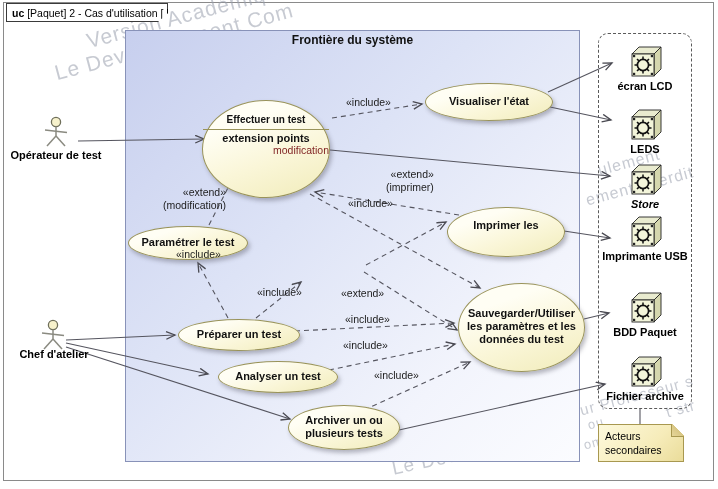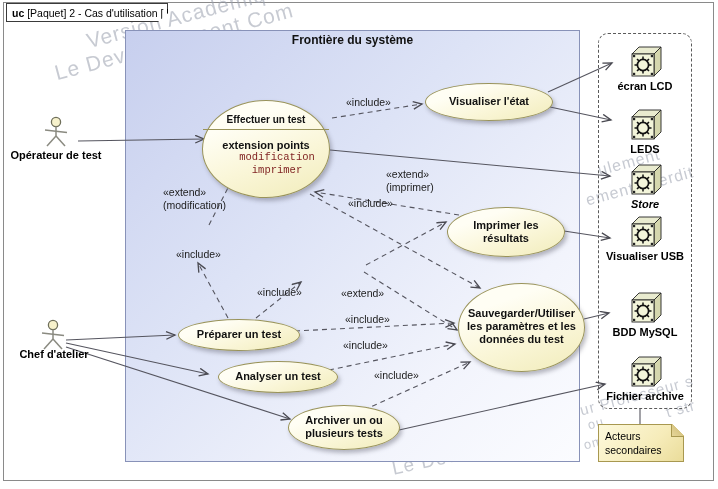--- a/index.html
+++ b/index.html
@@ -31,25 +31,25 @@
   svg.wires { position:absolute; left:0; top:0; z-index:3; }
 
   
   .uc { position:absolute; border-radius:50%;
     background:linear-gradient(160deg,#fffef4 25%,#faf6d8 60%,#f1ecba 100%);
     border:1px solid #99935a; box-shadow:2px 3px 4px rgba(100,100,115,.45);
     z-index:4; text-align:center; color:#111; }
   .uc .line { font-weight:bold; font-size:11px; line-height:1.2; }
   .uc-title { font-weight:bold; font-size:10px; }
   .uc-divider { border-top:1px solid #99935a; margin-top:4px; }
-  .uc-comp-title { font-weight:bold; font-size:11px; margin-top:9px; }
-  .uc-point { font-size:10.5px; color:#7e1f1f; text-align:center; padding-left:22px; line-height:1.2;font-family:Liberation Mono, monospace; }
-
-  
-  .dep-label { position:absolute; font-size:10.5px; color:#1c1c1c; z-index:5; white-space:nowrap; line-height:1.25; }
+  .uc-comp-title { font-weight:bold; font-size:11px; margin-top:2px; }
+  .uc-point { font-size:10.5px; color:#7e1f1f; text-align:right; padding-left:22px; line-height:1.2; }
+
+  
+  .dep-label { position:absolute; font-size:10.5px; color:#1c1c1c; z-index:5; white-space:nowrap; line-height:1.25;text-align:right; }
 
   
   .actor { position:absolute; z-index:4; }
   .actor-label { position:absolute; font-weight:bold; font-size:11px; color:#000;
     text-align:center; z-index:4; white-space:nowrap; }
 
   
   .sec-box { position:absolute; left:598px; top:33px; width:94px; height:376px;
     border:1.5px dashed #5a5a5a; border-radius:10px; z-index:2; background:transparent; }
   .sec-actor { position:absolute; left:598px; width:94px; text-align:center; z-index:4; }
@@ -149,32 +149,33 @@
           <line x1="16" y1="20" x2="25" y2="30"></line>
         </g>
       </svg></div>
   <div class="actor-label" style="left:10px;top:348px;width:88px;">Chef d'atelier</div>
 
   <div class="uc" style="left:202px;top:100px;width:128px;height:98px;padding-top:13px;">
     <div class="uc-title">Effectuer un test</div>
     <div class="uc-divider"></div>
     <div class="uc-comp-title">extension points</div>
     <div class="uc-point">modification</div>
-    <div class="uc-point">imprimer</div>
   </div>
 
   <div class="uc" style="left:425px;top:83px;width:128px;height:38px;padding-top:11px;">
     <div class="line">Visualiser l'état</div>
   </div>
 
+  <div class="uc" style="left:128px;top:226px;width:120px;height:34px;padding-top:9px;">
+    <div class="line">Paramétrer le test</div>
+  </div>
 
 
   <div class="uc" style="left:447px;top:207px;width:118px;height:50px;padding-top:11px;">
     <div class="line">Imprimer les</div>
-    <div class="line">résultats</div>
   </div>
 
   <div class="uc" style="left:178px;top:319px;width:122px;height:32px;padding-top:8px;">
     <div class="line">Préparer un test</div>
   </div>
 
   <div class="uc" style="left:218px;top:361px;width:120px;height:32px;padding-top:8px;">
     <div class="line">Analyser un test</div>
   </div>
 
@@ -268,21 +269,21 @@
             <line x1="11" y1="17" x2="12.9" y2="18.9"></line>
             <line x1="21.1" y1="27.1" x2="23" y2="29"></line>
             <line x1="23" y1="17" x2="21.1" y2="18.9"></line>
             <line x1="12.9" y1="27.1" x2="11" y2="29"></line>
           </g>
           <rect x="7" y="13" width="2.2" height="2.2" fill="#222"></rect>
           <rect x="24.8" y="13" width="2.2" height="2.2" fill="#222"></rect>
           <rect x="7" y="30.8" width="2.2" height="2.2" fill="#222"></rect>
           <rect x="24.8" y="30.8" width="2.2" height="2.2" fill="#222"></rect>
         </svg></span></div>
-  <div class="sec-label" style="top:250px;">Visualiser USB</div>
+  <div class="sec-label" style="top:250px;">Imprimante USB</div>
 
   <div class="sec-actor" style="top:288px;"><span class="cube-icon"><svg width="38" height="38" viewBox="0 0 38 38">
           <polygon points="6,12 28,12 35,5 13,5" fill="#e9ebcf" stroke="#222" stroke-width="0.9"></polygon>
           <polygon points="28,12 35,5 35,27 28,34" fill="#d5d7ae" stroke="#222" stroke-width="0.9"></polygon>
           <rect x="6" y="12" width="22" height="22" fill="#f3f5da" stroke="#222" stroke-width="0.9"></rect>
           <circle cx="17" cy="23" r="5.6" fill="none" stroke="#111" stroke-width="1.7"></circle>
           <g stroke="#111" stroke-width="1.5">
             <line x1="17" y1="14.5" x2="17" y2="17.2"></line>
             <line x1="17" y1="28.8" x2="17" y2="31.5"></line>
             <line x1="8.5" y1="23" x2="11.2" y2="23"></line>
@@ -290,21 +291,21 @@
             <line x1="11" y1="17" x2="12.9" y2="18.9"></line>
             <line x1="21.1" y1="27.1" x2="23" y2="29"></line>
             <line x1="23" y1="17" x2="21.1" y2="18.9"></line>
             <line x1="12.9" y1="27.1" x2="11" y2="29"></line>
           </g>
           <rect x="7" y="13" width="2.2" height="2.2" fill="#222"></rect>
           <rect x="24.8" y="13" width="2.2" height="2.2" fill="#222"></rect>
           <rect x="7" y="30.8" width="2.2" height="2.2" fill="#222"></rect>
           <rect x="24.8" y="30.8" width="2.2" height="2.2" fill="#222"></rect>
         </svg></span></div>
-  <div class="sec-label" style="top:326px;">BDD MySQL</div>
+  <div class="sec-label" style="top:326px;">BDD Paquet</div>
 
   <div class="sec-actor" style="top:352px;"><span class="cube-icon"><svg width="38" height="38" viewBox="0 0 38 38">
           <polygon points="6,12 28,12 35,5 13,5" fill="#e9ebcf" stroke="#222" stroke-width="0.9"></polygon>
           <polygon points="28,12 35,5 35,27 28,34" fill="#d5d7ae" stroke="#222" stroke-width="0.9"></polygon>
           <rect x="6" y="12" width="22" height="22" fill="#f3f5da" stroke="#222" stroke-width="0.9"></rect>
           <circle cx="17" cy="23" r="5.6" fill="none" stroke="#111" stroke-width="1.7"></circle>
           <g stroke="#111" stroke-width="1.5">
             <line x1="17" y1="14.5" x2="17" y2="17.2"></line>
             <line x1="17" y1="28.8" x2="17" y2="31.5"></line>
             <line x1="8.5" y1="23" x2="11.2" y2="23"></line>

